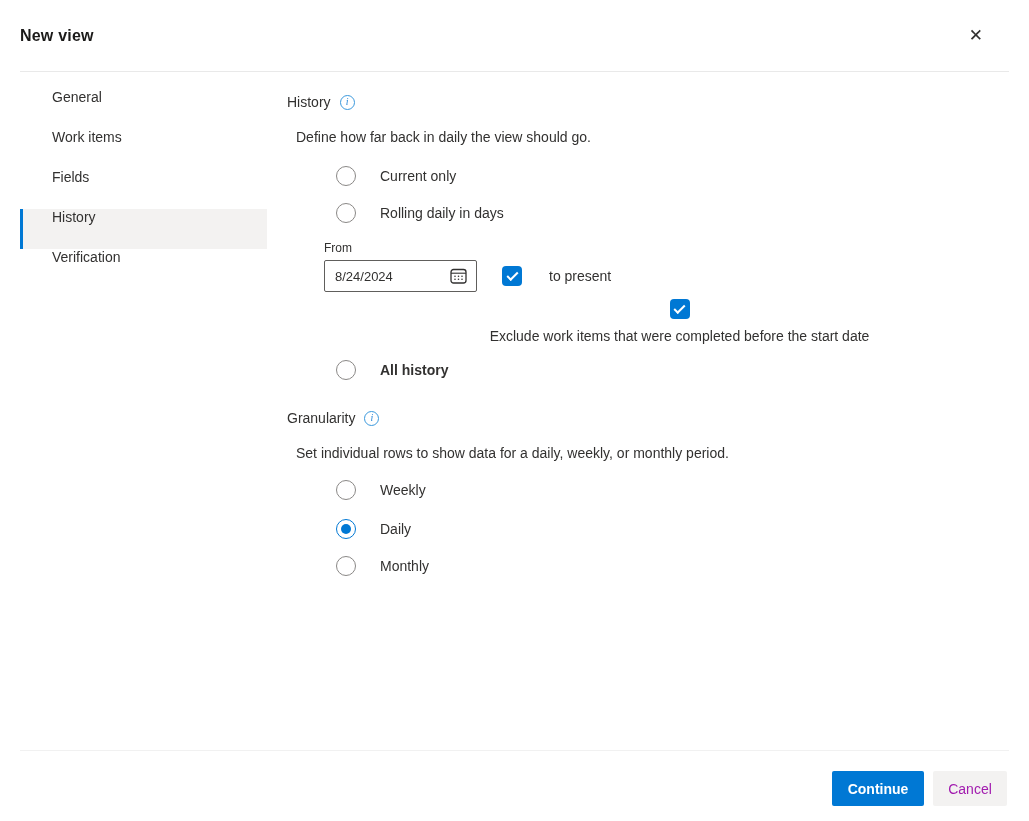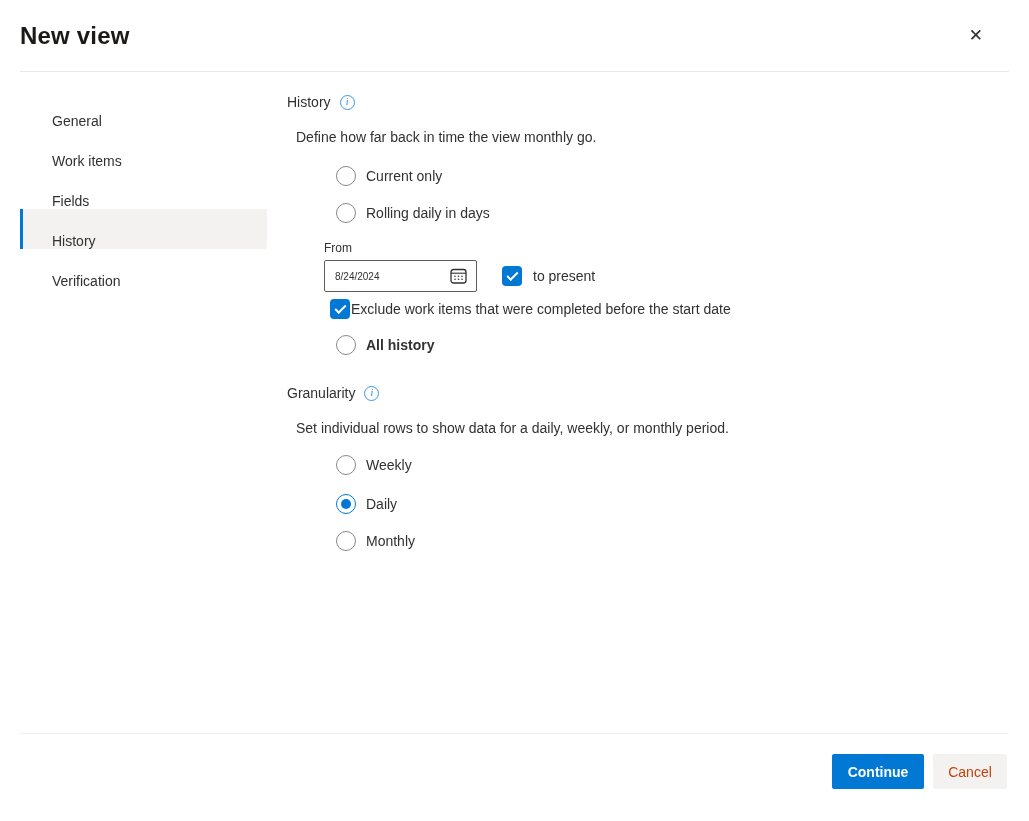--- a/index.html
+++ b/index.html
@@ -3,80 +3,80 @@
 <meta charset="utf-8">
 <style>
   html,body { margin:0; padding:0; background:#ffffff; }
   body { font-family:"Liberation Sans", sans-serif; color:#323130; -webkit-font-smoothing:antialiased; }
 
   .dialog { position:relative; width:1029px; height:821px; background:#ffffff; overflow:hidden; }
 
   
   .header { height:72px; margin:0 20px; border-bottom:1px solid #e9e9e9;
             display:flex; align-items:center; justify-content:space-between; box-sizing:border-box; }
-  .dialog-title { font-size:24px; font-weight:700; color:#1b1a19; letter-spacing:0.2px; }
+  .dialog-title { font-size:16px; font-weight:700; color:#1b1a19; letter-spacing:0.2px; }
   .close-btn { background:none; border:none; padding:0; margin-right:26px; cursor:pointer;
                font-size:17px; line-height:1; color:#323130; font-family:inherit; font-weight:400; }
 
   
   .body { display:flex; }
 
   
   .sidebar { width:267px; flex:none; box-sizing:border-box; padding:17px 0 0 20px; }
-  .nav-item { position:relative; height:40px; display:flex; align-items:flex-end;
+  .nav-item { position:relative; height:40px; display:flex; align-items:flex-start;
               padding-left:32px; font-size:14px; color:#323130; cursor:pointer; }
   .nav-item.selected { background:#f3f2f1; }
   .nav-item.selected::before { content:""; position:absolute; left:0; top:0; bottom:0;
                                width:3px; background:#0078d4; }
 
   
   .main { flex:1; box-sizing:border-box; padding:20px 0 0 20px; }
 
   .section-heading { display:flex; align-items:center; gap:9px; height:20px; font-size:14px; color:#323130; }
   .info-icon { width:15px; height:15px; border-radius:50%; border:1px solid #3b99dd; color:#2b88d8;
                box-sizing:border-box; display:flex; align-items:center; justify-content:center;
                font-size:10px; line-height:1; cursor:pointer; font-style:italic; font-family:"Liberation Serif", serif; }
   .section-desc { margin:15px 0 0 9px; font-size:14px; line-height:20px; color:#323130; }
 
-  .option-row { display:flex; align-items:center; gap:10px; height:20px;
+  .option-row { display:flex; align-items:center; gap:24px; height:20px;
                 margin:17px 0 0 9px; font-size:14px; cursor:pointer;padding-left:40px; }
   .option-row.first { margin-top:19px; }
   .radio { width:20px; height:20px; border-radius:50%; border:1px solid #8a8886; background:#fff;
            box-sizing:border-box; flex:none; display:flex; align-items:center; justify-content:center; }
   .radio.checked { border:1px solid #0078d4; }
   .radio.checked::after { content:""; width:10px; height:10px; border-radius:50%; background:#0078d4; }
 
   
   .date-block { margin:18px 0 0 37px; }
   .date-label { font-size:12px; color:#323130; margin-bottom:5px; }
   .date-row { display:flex; align-items:center; }
   .date-input-wrap { width:153px; height:32px; box-sizing:border-box; border:1px solid #605e5c;
                      border-radius:2px; display:flex; align-items:center; padding:0 9px 0 10px; background:#fff; }
   .date-input { flex:1; min-width:0; border:none; outline:none; background:transparent; padding:0;
-                font-size:10px; font-family:inherit; color:#323130; }
+                font-size:13px; font-family:inherit; color:#323130; }
   .cal-btn { background:none; border:none; padding:0; margin:0; cursor:pointer; display:flex; align-items:center; }
 
-  .checkbox-row { display:flex; align-items:center; gap:11px; font-size:14px; cursor:pointer; }
+  .checkbox-row { display:flex; align-items:center; gap:27px; font-size:14px; cursor:pointer; }
   .checkbox-row.to-present { margin-left:25px; }
-  .checkbox-row.exclude { margin:7px 0 0 6px; gap:1px; }
+  .checkbox-row.exclude { margin:7px 0 0 6px; gap:9px;flex-direction:column; }
   .checkbox { width:20px; height:20px; border-radius:4px; background:#0078d4; flex:none;
               display:flex; align-items:center; justify-content:center; box-sizing:border-box; }
   .checkbox::after { content:""; width:9px; height:4px; border-left:2px solid #fff; border-bottom:2px solid #fff;
                      transform:rotate(-45deg); margin-bottom:3px; }
 
   .section.granularity { margin-top:28px; }
 
   
-  .footer { position:absolute; left:0; right:0; bottom:0; height:88px; box-sizing:border-box; }
+  .footer { position:absolute; left:0; right:0; bottom:0; height:71px; box-sizing:border-box; }
   .footer-divider { margin:0 20px; border-top:1px solid #f1f1f1; }
   .footer-buttons { display:flex; justify-content:flex-end; gap:9px; padding:20px 22px 0 0; }
   .btn { height:35px; font-size:14px; font-family:inherit; border:none; border-radius:2px;
          cursor:pointer; box-sizing:border-box; }
   .btn-primary { background:#0078d4; color:#ffffff; font-weight:700; width:92px; }
-  .btn-default { background:#f3f2f1; color:#c2410c; width:74px; }
+  .btn-default { background:#f3f2f1; color:#a21caf; width:74px; }
 </style>
 </head>
 <body>
 
 <div class="dialog">
 
   <div class="header">
     <div class="dialog-title">New view</div>
     <button class="close-btn">✕</button>
   </div>
@@ -101,21 +101,21 @@
       </div>
     </div>
 
     <div class="main">
 
       <div class="section">
         <div class="section-heading">
           <span>History</span>
           <span class="info-icon">i</span>
         </div>
-        <div class="section-desc">Define how far back in time the view monthly go.</div>
+        <div class="section-desc">Define how far back in daily the view should go.</div>
 
         <div class="option-row first">
           <span class="radio"></span>
           <span>Current only</span>
         </div>
 
         <div class="option-row">
           <span class="radio"></span>
           <span>Rolling daily in days</span>
         </div>

